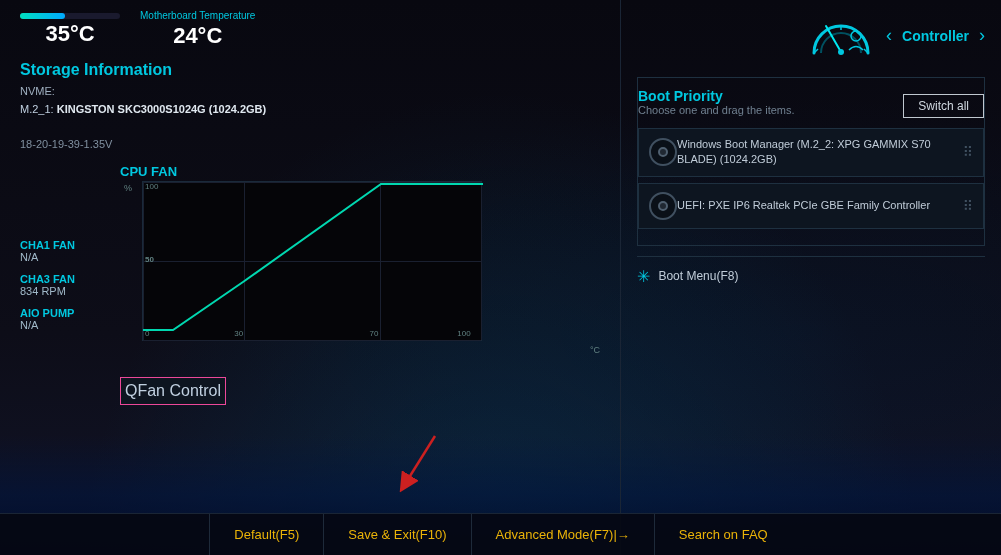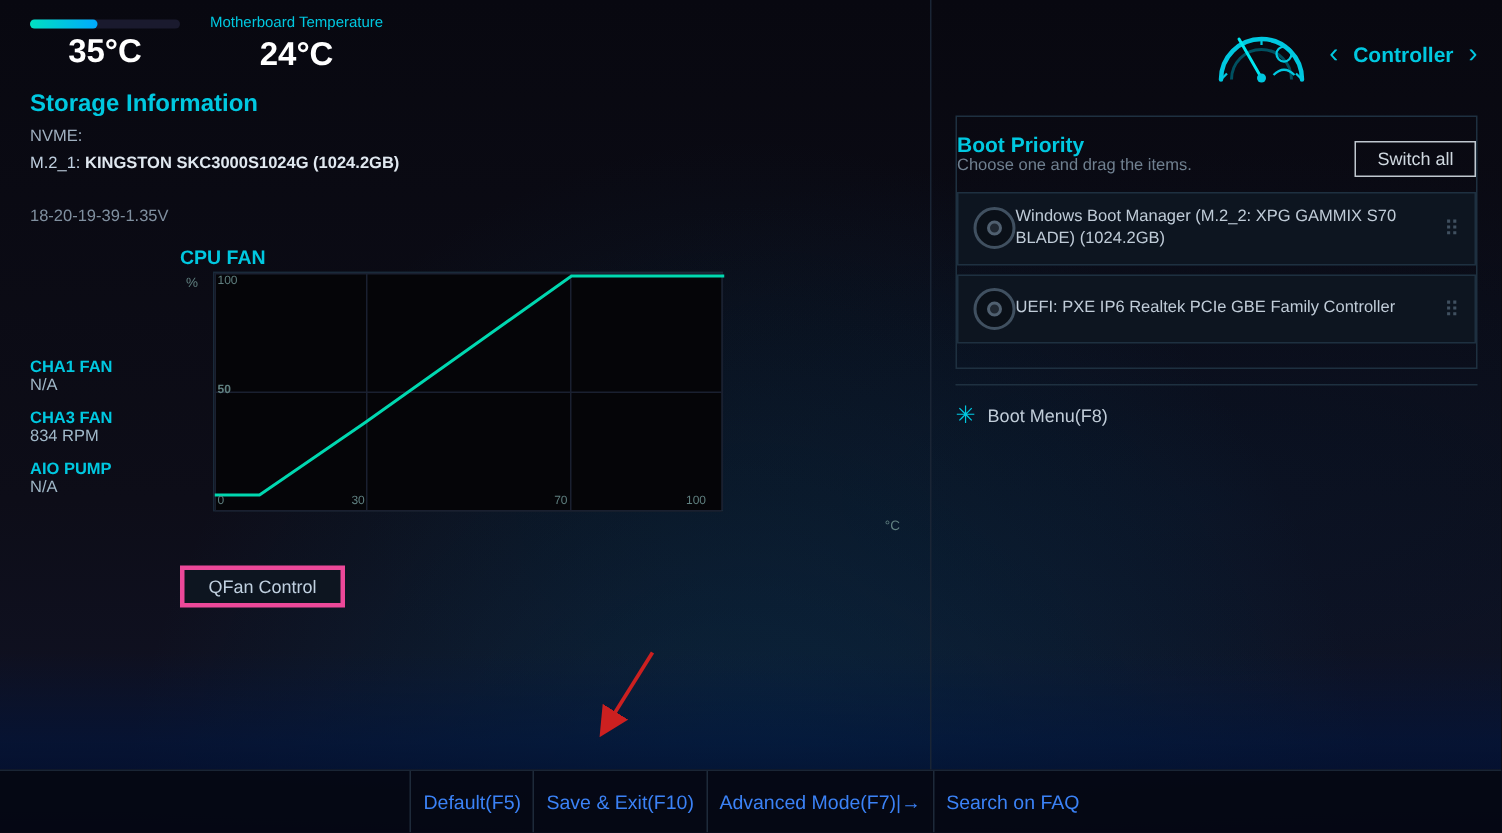--- a/index.html
+++ b/index.html
@@ -183,25 +183,25 @@
     .chart-grid-line-v {
       position: absolute;
       top: 0;
       bottom: 0;
       border-left: 1px solid #1a2030;
     }
 
     .qfan-btn {
       display: inline-block;
       margin-top: 18px;
-      padding: 4px 16px;
-      border: 3px solid #ec4899;
+      padding: 4px 4px;
+      border: 1px solid #ec4899;
       background: #0d1520;
       color: #c0d0e0;
-      font-size: 12px;
+      font-size: 16px;
       cursor: pointer;
     }
 
     
     .right-panel {
       width: 381px;
       padding: 8px 16px;
       border-left: 1px solid #1a2535;
       display: flex;
       flex-direction: column;
@@ -345,26 +345,26 @@
       background: rgba(5, 8, 18, 0.92);
       border-top: 1px solid #1a2535;
       display: flex;
       align-items: center;
       justify-content: center;
       gap: 0;
       z-index: 10;
     }
 
     .bottom-btn {
-      padding: 0 8px;
+      padding: 0 24px;
       height: 100%;
       display: flex;
       align-items: center;
       font-size: 13px;
-      color: #3b82f6;
+      color: #eab308;
       cursor: pointer;
       border-right: 1px solid #1e2a3a;
       background: none;
       border-top: none;
       border-bottom: none;
       border-left: none;
     }
 
     .bottom-btn:last-child {
       border-right: none;

